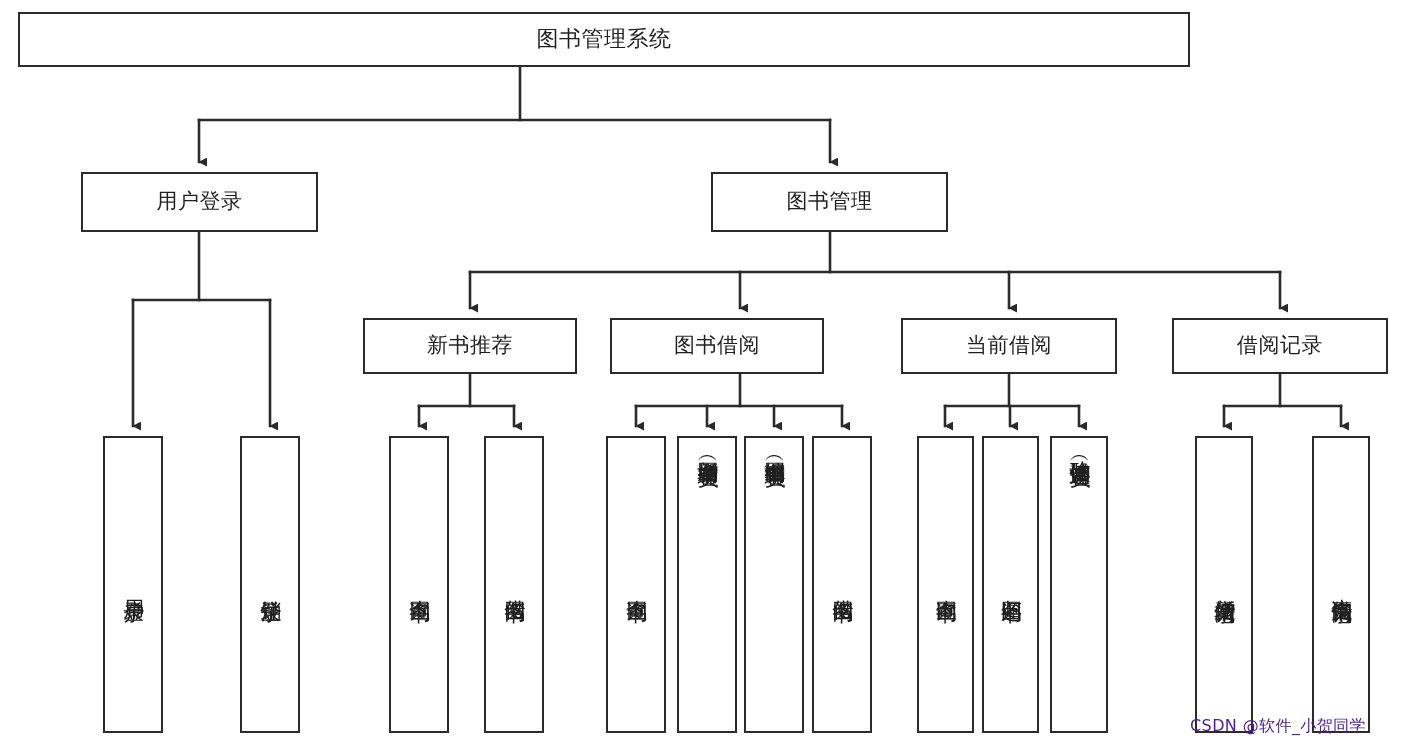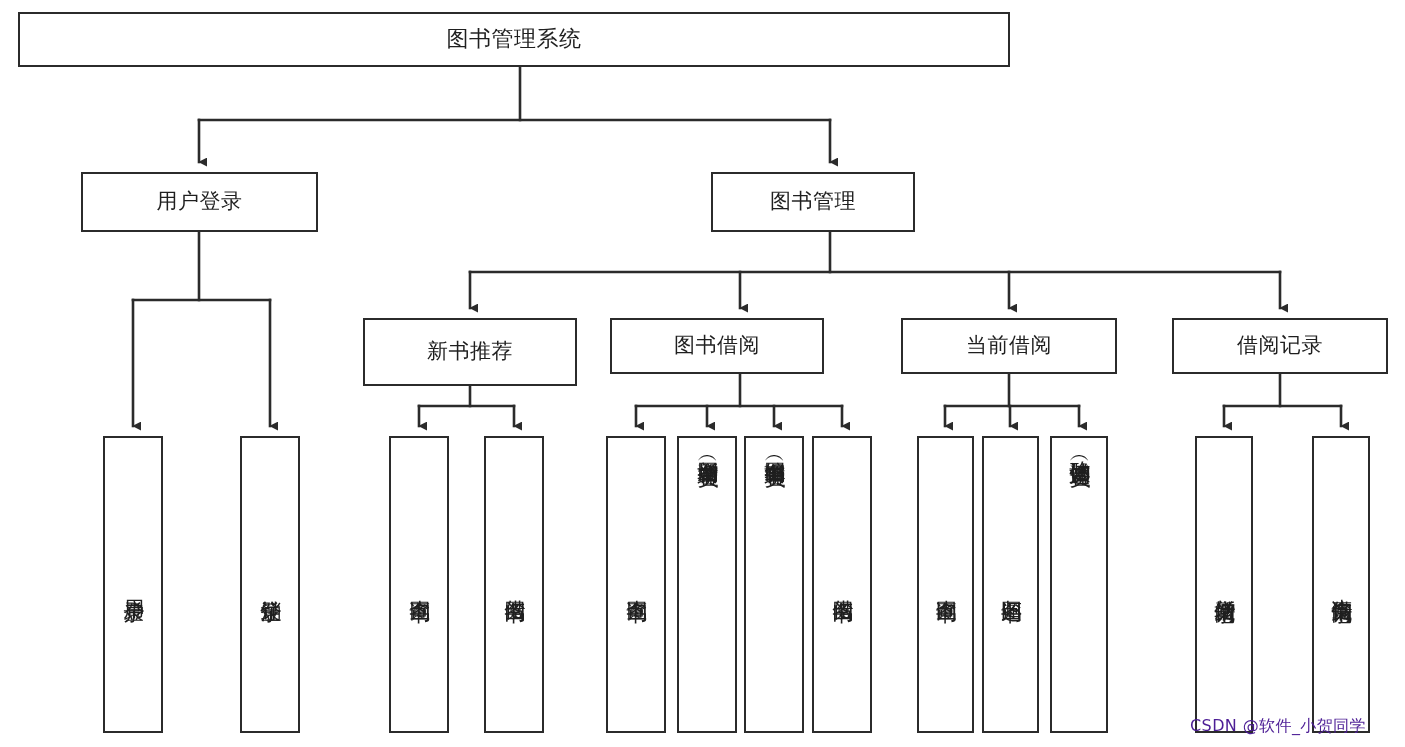--- a/index.html
+++ b/index.html
@@ -125,33 +125,33 @@
       <path d="M 1010 406 L 1010 426" marker-end="url(#arrow)"></path>
       <path d="M 1079 406 L 1079 426" marker-end="url(#arrow)"></path>
 
       <path d="M 1280 374 L 1280 406"></path>
       <path d="M 1224 406 L 1341 406"></path>
       <path d="M 1224 406 L 1224 426" marker-end="url(#arrow)"></path>
       <path d="M 1341 406 L 1341 426" marker-end="url(#arrow)"></path>
     </g>
   </svg>
 
-  <div class="node root horizontal" style="left:18px; top:12px; width:992px; height:55px;">
+  <div class="node root horizontal" style="left:18px; top:12px; width:1172px; height:55px;">
     <span class="node-label">图书管理系统</span>
   </div>
 
   <div class="node horizontal" style="left:81px; top:172px; width:237px; height:60px;">
     <span class="node-label">用户登录</span>
   </div>
 
-  <div class="node horizontal" style="left:711px; top:172px; width:204px; height:60px;align-items:center;">
+  <div class="node horizontal" style="left:711px; top:172px; width:237px; height:60px;align-items:center;">
     <span class="node-label">图书管理</span>
   </div>
 
-  <div class="node horizontal" style="left:363px; top:318px; width:214px; height:68px;">
+  <div class="node horizontal" style="left:363px; top:318px; width:214px; height:56px;">
     <span class="node-label">新书推荐</span>
   </div>
 
   <div class="node horizontal" style="left:610px; top:318px; width:214px; height:56px;">
     <span class="node-label">图书借阅</span>
   </div>
 
   <div class="node horizontal" style="left:1172px; top:318px; width:216px; height:56px;">
     <span class="node-label">借阅记录</span>
   </div>

